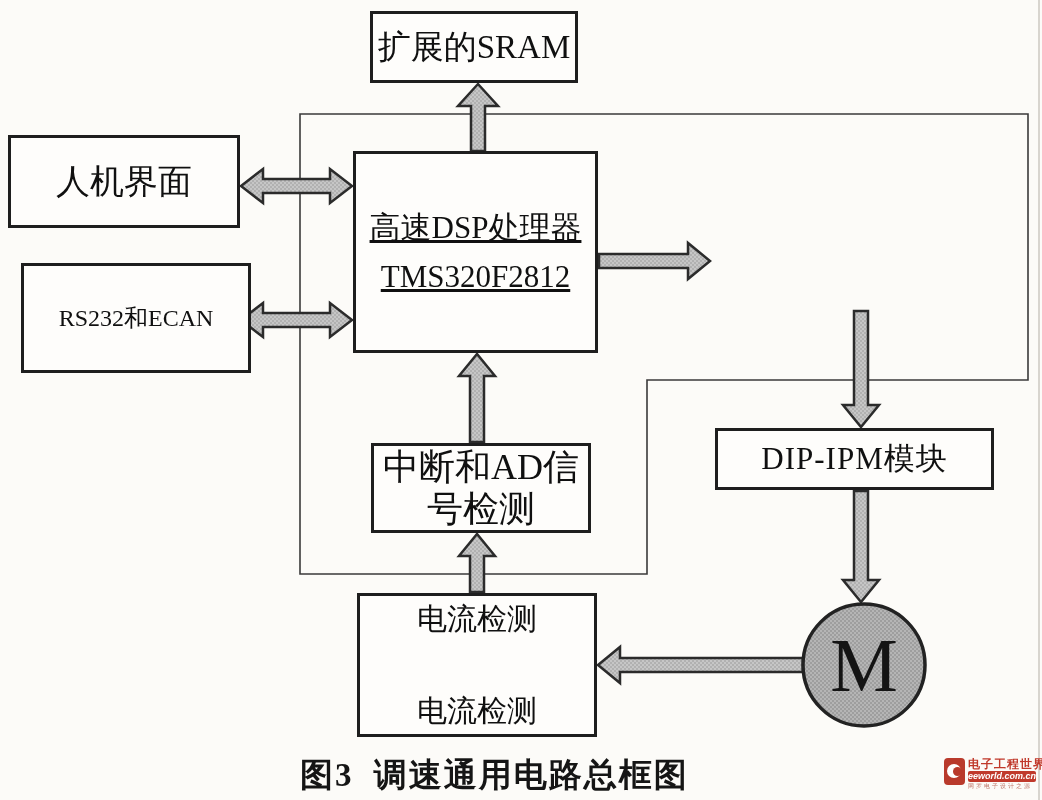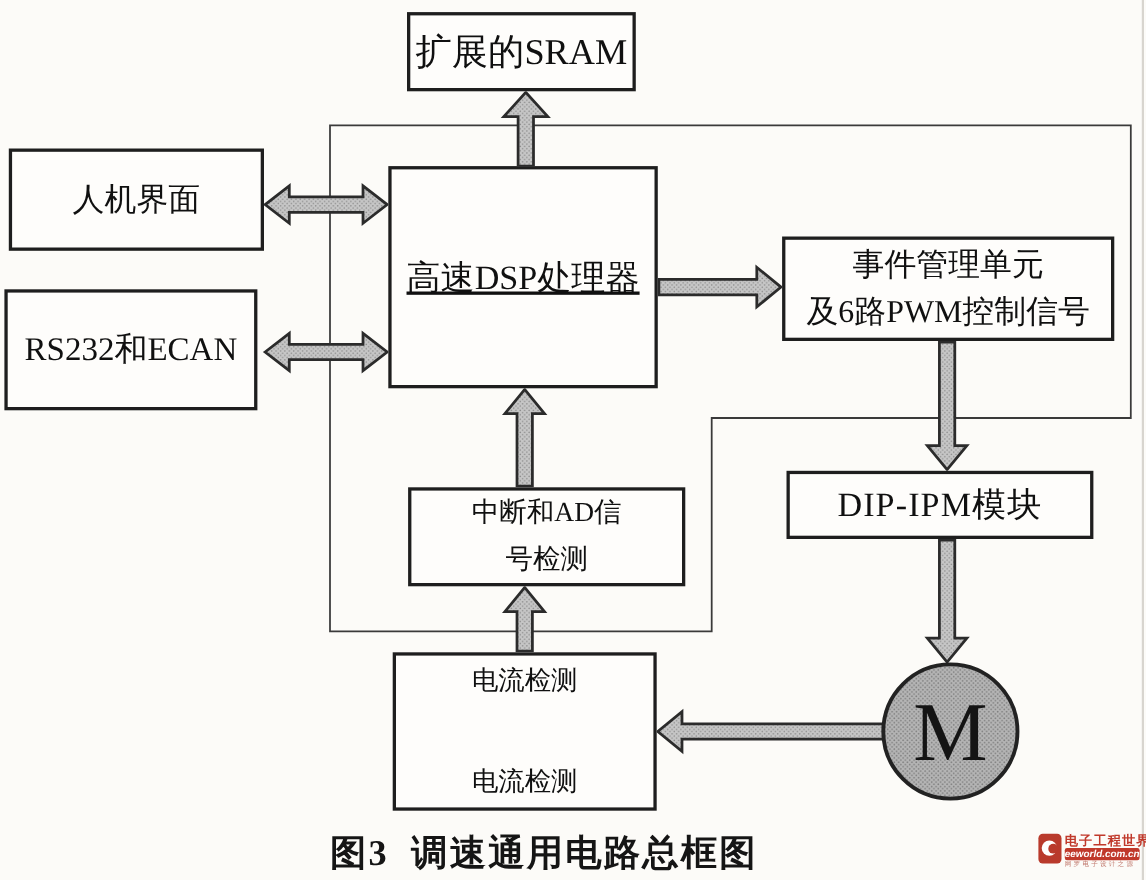--- a/index.html
+++ b/index.html
@@ -11,27 +11,27 @@
   .stage .scan-edge{position:absolute;right:2px;top:0;width:2px;height:100%;background:#d8d5cf;}
   svg.layer{position:absolute;left:0;top:0;z-index:1;}
   .node{
     position:absolute;box-sizing:border-box;z-index:2;
     border:3px solid #1e1e1e;background:#fefdfb;
     display:flex;flex-direction:column;align-items:center;justify-content:center;
     text-align:right;color:#101010;
   }
   .node .ln{display:block;white-space:nowrap;}
   .n-sram{left:370px;top:11px;width:208px;height:72px;font-size:33px;}
-  .n-hmi{left:8px;top:135px;width:232px;height:93px;font-size:29px;line-height:42px;}
-  .n-comm{left:4px;top:263px;width:230px;height:110px;font-size:30px;line-height:46px;}
+  .n-hmi{left:8px;top:135px;width:232px;height:93px;font-size:34px;line-height:42px;}
+  .n-comm{left:21px;top:263px;width:230px;height:110px;font-size:24px;line-height:46px;}
   .n-dsp{left:353px;top:151px;width:245px;height:202px;font-size:31px;line-height:49px;text-decoration:underline;}
   .n-event{left:711px;top:215px;width:302px;height:95px;font-size:29px;line-height:43px;}
   .n-dipipm{left:715px;top:428px;width:279px;height:62px;font-size:31px;letter-spacing:1px;}
-  .n-ad{left:371px;top:443px;width:252px;height:90px;font-size:25px;line-height:42px;}
-  .n-feedback{left:357px;top:593px;width:240px;height:144px;font-size:24px;line-height:44px;gap:48px;}
+  .n-ad{left:371px;top:443px;width:220px;height:90px;font-size:36px;line-height:42px;}
+  .n-feedback{left:357px;top:593px;width:240px;height:144px;font-size:30px;line-height:44px;gap:48px;}
   .caption{
     position:absolute;left:300px;top:753px;width:480px;z-index:2;
     text-align:left;font-size:33px;font-weight:600;color:#151515;
     letter-spacing:2px;word-spacing:10px;
   }
   .watermark{
     position:absolute;left:944px;top:758px;z-index:3;
     display:flex;align-items:flex-start;gap:3px;
   }
   .wm-logo{
@@ -103,26 +103,23 @@
   <div class="node n-hmi">
     <span class="ln">人机界面</span>
   </div>
 
   <div class="node n-comm">
     <span class="ln">RS232和ECAN</span>
   </div>
 
   <div class="node n-dsp">
     <span class="ln">高速DSP处理器</span>
+    <span class="ln">TMS320F2812</span>
   </div>
 
-  <div class="node n-event">
-    <span class="ln">事件管理单元</span>
-    <span class="ln">及6路PWM控制信号</span>
-  </div>
 
   <div class="node n-dipipm">
     <span class="ln">DIP-IPM模块</span>
   </div>
 
   <div class="node n-ad">
     <span class="ln">中断和AD信</span>
     <span class="ln">号检测</span>
   </div>
 

